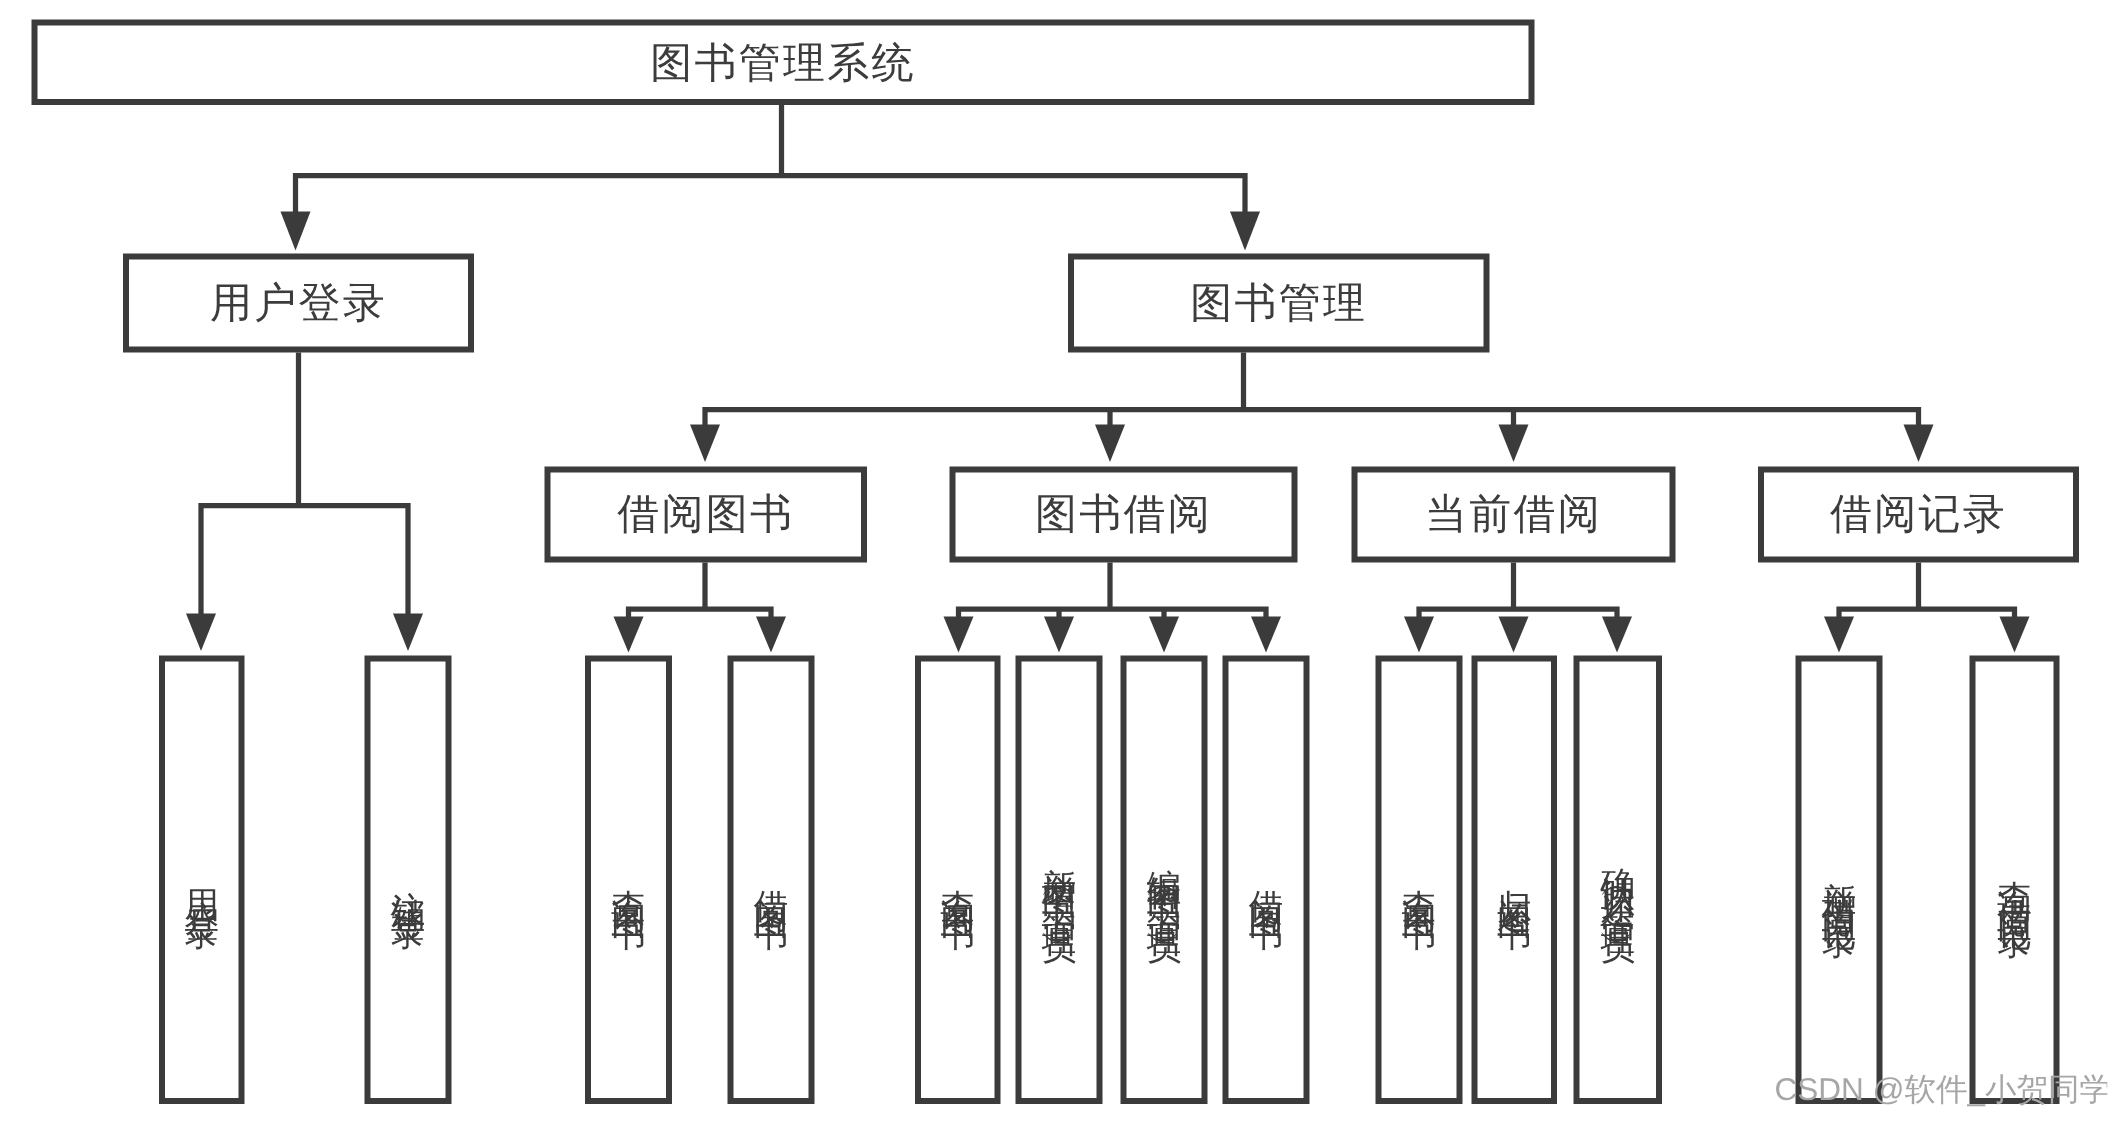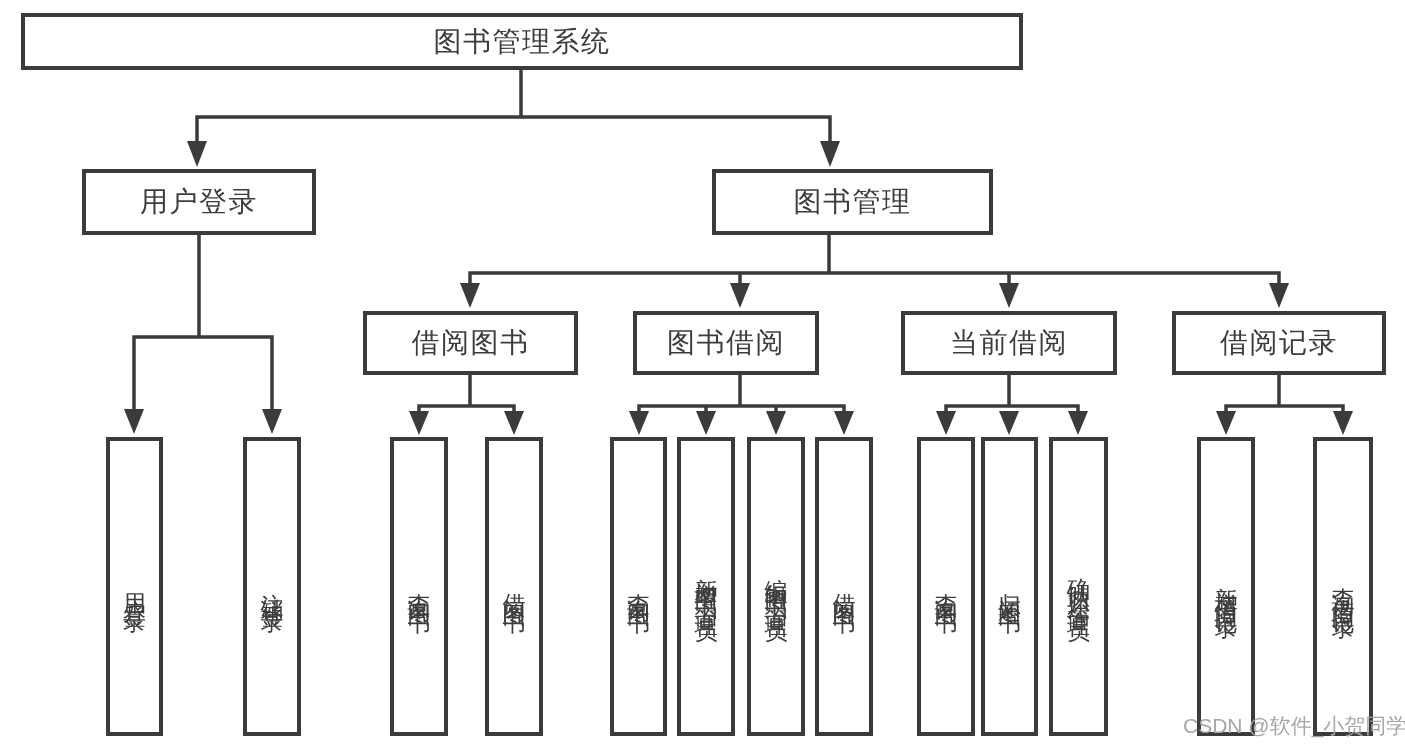--- a/index.html
+++ b/index.html
@@ -101,21 +101,21 @@
       <polygon points="1333,411 1353,411 1343,435"></polygon>
     </g>
   </svg>
 
   <div class="box h" style="left:21px; top:13px; width:1002px; height:57px">图书管理系统</div>
 
   <div class="box h" style="left:82px; top:169px; width:234px; height:66px">用户登录</div>
   <div class="box h" style="left:712px; top:169px; width:281px; height:66px">图书管理</div>
 
   <div class="box h" style="left:363px; top:311px; width:215px; height:64px">借阅图书</div>
-  <div class="box h" style="left:633px; top:311px; width:186px; height:64px">图书借阅</div>
+  <div class="box h" style="left:633px; top:311px; width:232px; height:64px">图书借阅</div>
   <div class="box h" style="left:1172px; top:311px; width:214px; height:64px">借阅记录</div>
   <div class="box h" style="left:901px; top:311px; width:216px; height:64px">当前借阅</div>
 
   <div class="box v" style="left:106px; top:437px; width:57px; height:299px">用户登录</div>
   <div class="box v" style="left:243px; top:437px; width:58px; height:299px">注销登录</div>
 
   <div class="box v" style="left:390px; top:437px; width:58px; height:299px">查询图书</div>
   <div class="box v" style="left:485px; top:437px; width:58px; height:299px">借阅图书</div>
 
   <div class="box v" style="left:610px; top:437px; width:57px; height:299px">查询图书</div>

